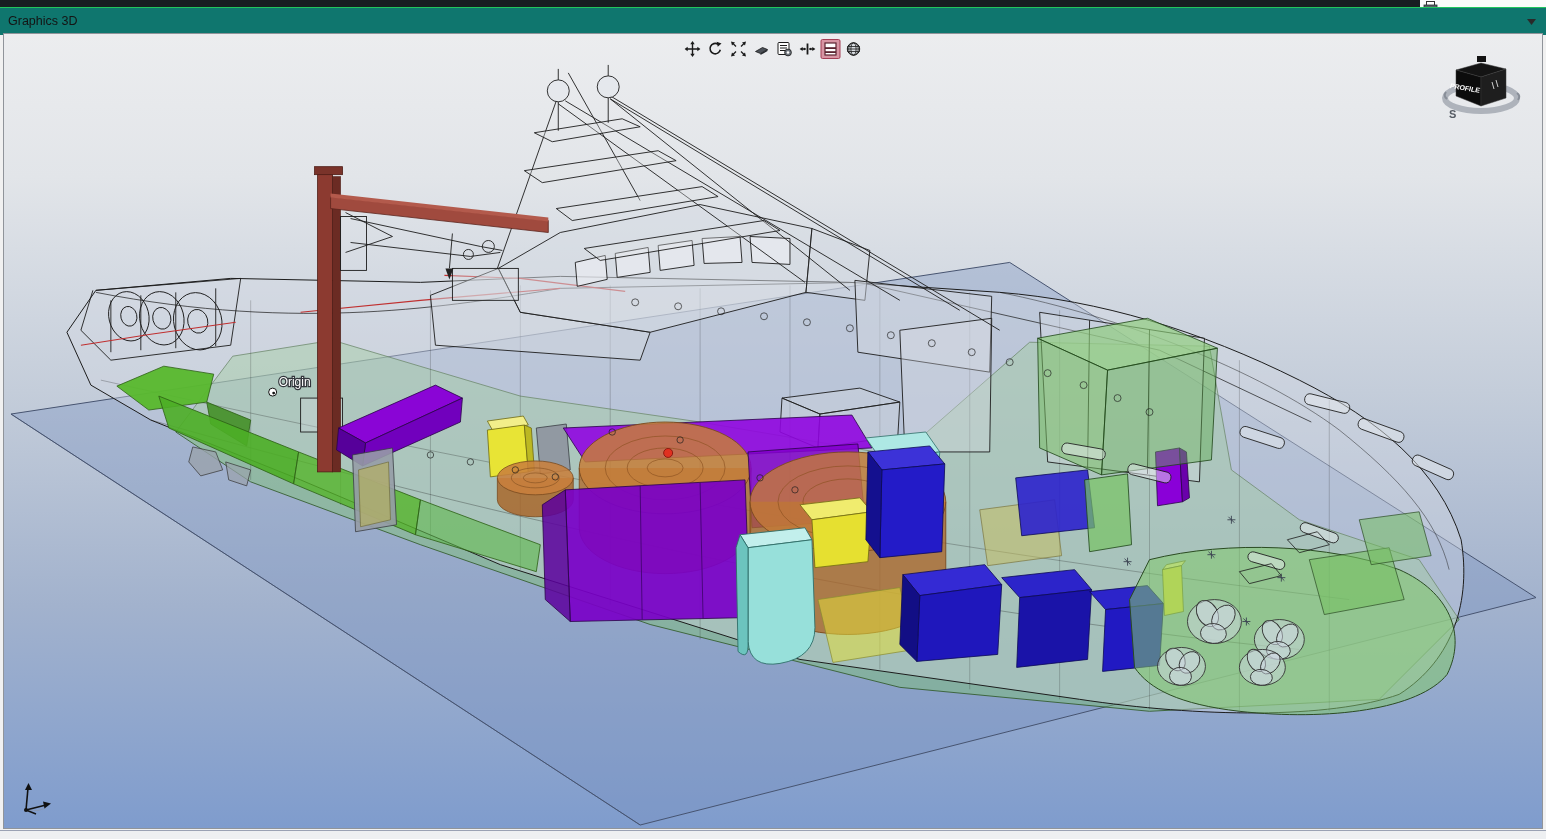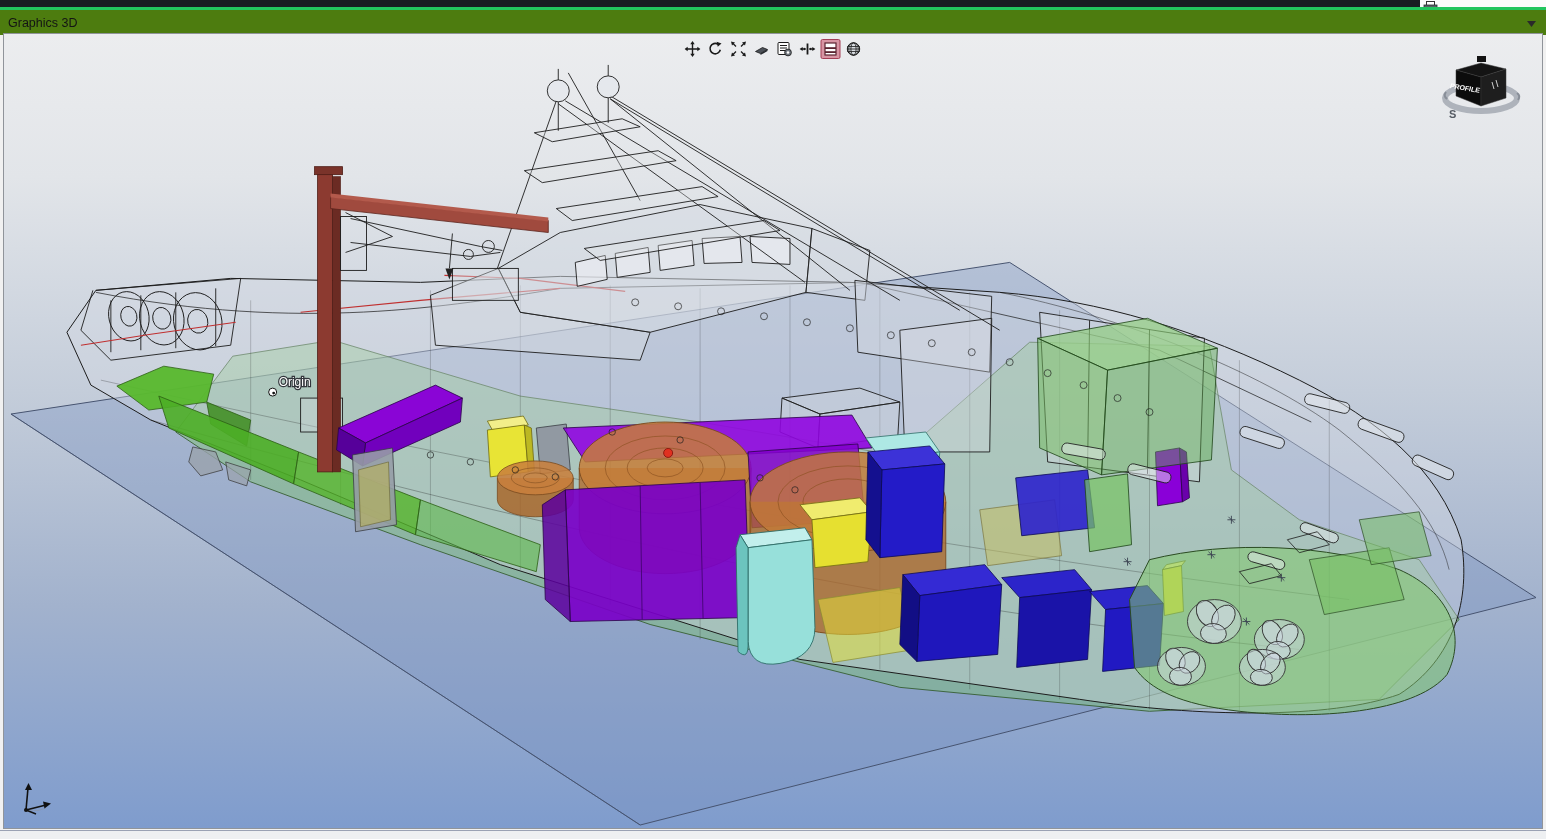--- a/index.html
+++ b/index.html
@@ -2,21 +2,21 @@
 <html><head>
 <meta charset="utf-8">
 <style>
   * { margin:0; padding:0; box-sizing:border-box; }
   html,body { width:1546px; height:839px; overflow:hidden;
     font-family:"Liberation Sans", sans-serif; background:#f1f1f1; }
   .top-strip { position:absolute; left:0; top:0; width:1420px; height:7px; background:#181d22; }
   .top-right-pad { position:absolute; left:1420px; top:0; width:126px; height:14px; background:#fbfbfb; }
   .print-btn { position:absolute; left:1423px; top:1px; width:15px; height:13px; cursor:pointer; }
   .panel-header { position:absolute; left:0; top:7px; width:1546px; height:28px;
-    background:#4d7c0f; border-top:3px solid #22c55e; }
+    background:#0f766e; border-top:1px solid #22c55e; }
   .panel-title { position:absolute; left:8px; top:6px; font-size:12.5px; color:#141414; }
   .panel-dropdown { position:absolute; right:10px; top:11px; width:9px; height:6px; cursor:pointer; }
   .viewport { position:absolute; left:3px; top:33px; width:1540px; height:796px;
     border:1px solid #90949a;
     background:linear-gradient(180deg,#ecedef 0%,#e2e5e9 18%,#c4cdda 45%,#a2b2cd 72%,#7f9ccd 100%); }
   .bottom-strip { position:absolute; left:0; top:830px; width:1546px; height:9px;
     background:#eef0f2; border-top:1px solid #9aa2b4; }
   .scene { position:absolute; left:0; top:0; width:100%; height:100%; }
   .vtoolbar { position:absolute; left:50%; top:5px; transform:translateX(-50%);
     display:flex; gap:3px; align-items:center; }

